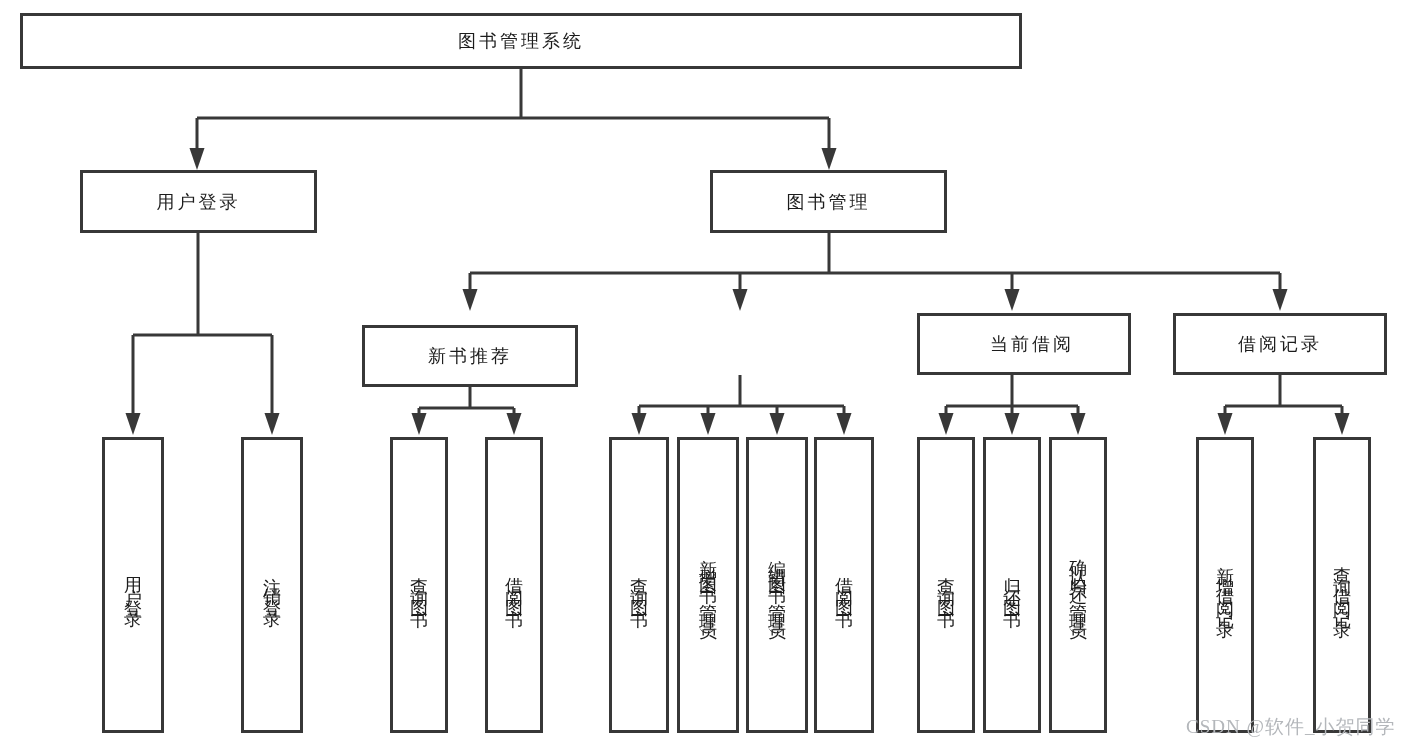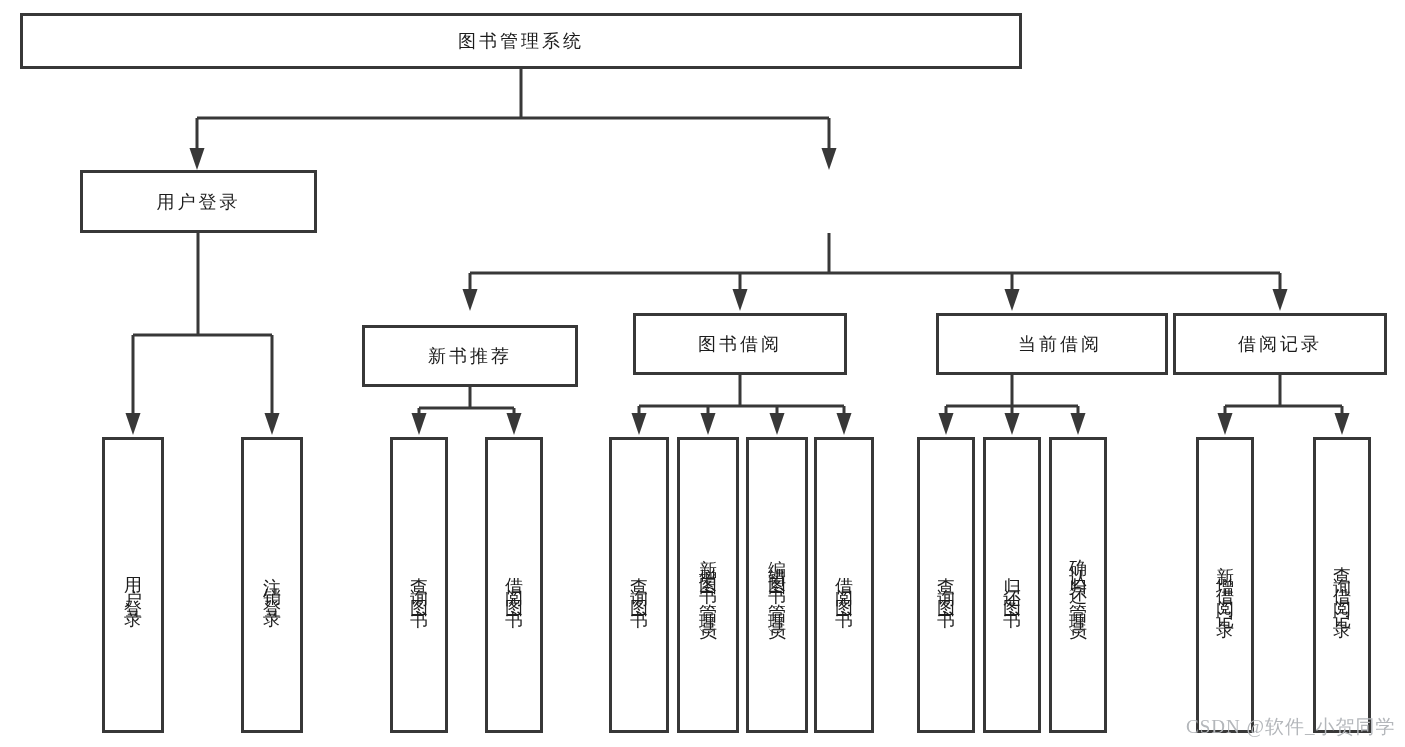--- a/index.html
+++ b/index.html
@@ -95,28 +95,28 @@
     </g>
   </svg>
 
   <div class="box" style="left:20px; top:13px; width:1002px; height:56px;">
     <span class="hlabel">图书管理系统</span>
   </div>
 
   <div class="box" style="left:80px; top:170px; width:237px; height:63px;">
     <span class="hlabel">用户登录</span>
   </div>
+  <div class="box" style="left:710px; top:170px; width:237px; height:63px;">
+    <span class="hlabel">图书管理</span>
+  </div>
 
   <div class="box" style="left:362px; top:313px; width:216px; height:62px;margin-top:12px;">
     <span class="hlabel">新书推荐</span>
   </div>
-  <div class="box" style="left:633px; top:313px; width:214px; height:62px;">
-    <span class="hlabel">图书借阅</span>
-  </div>
-  <div class="box" style="left:936px; top:313px; width:232px; height:62px;padding-left:16px;">
+  <div class="box" style="left:917px; top:313px; width:214px; height:62px;padding-left:16px;">
     <span class="hlabel">当前借阅</span>
   </div>
   <div class="box" style="left:1173px; top:313px; width:214px; height:62px;text-align:right;">
     <span class="hlabel">借阅记录</span>
   </div>
 
   <div class="box" style="left:102px; top:437px; width:62px; height:296px;">
     <span class="vlabel">用户登录</span>
   </div>
   <div class="box" style="left:241px; top:437px; width:62px; height:296px;">

